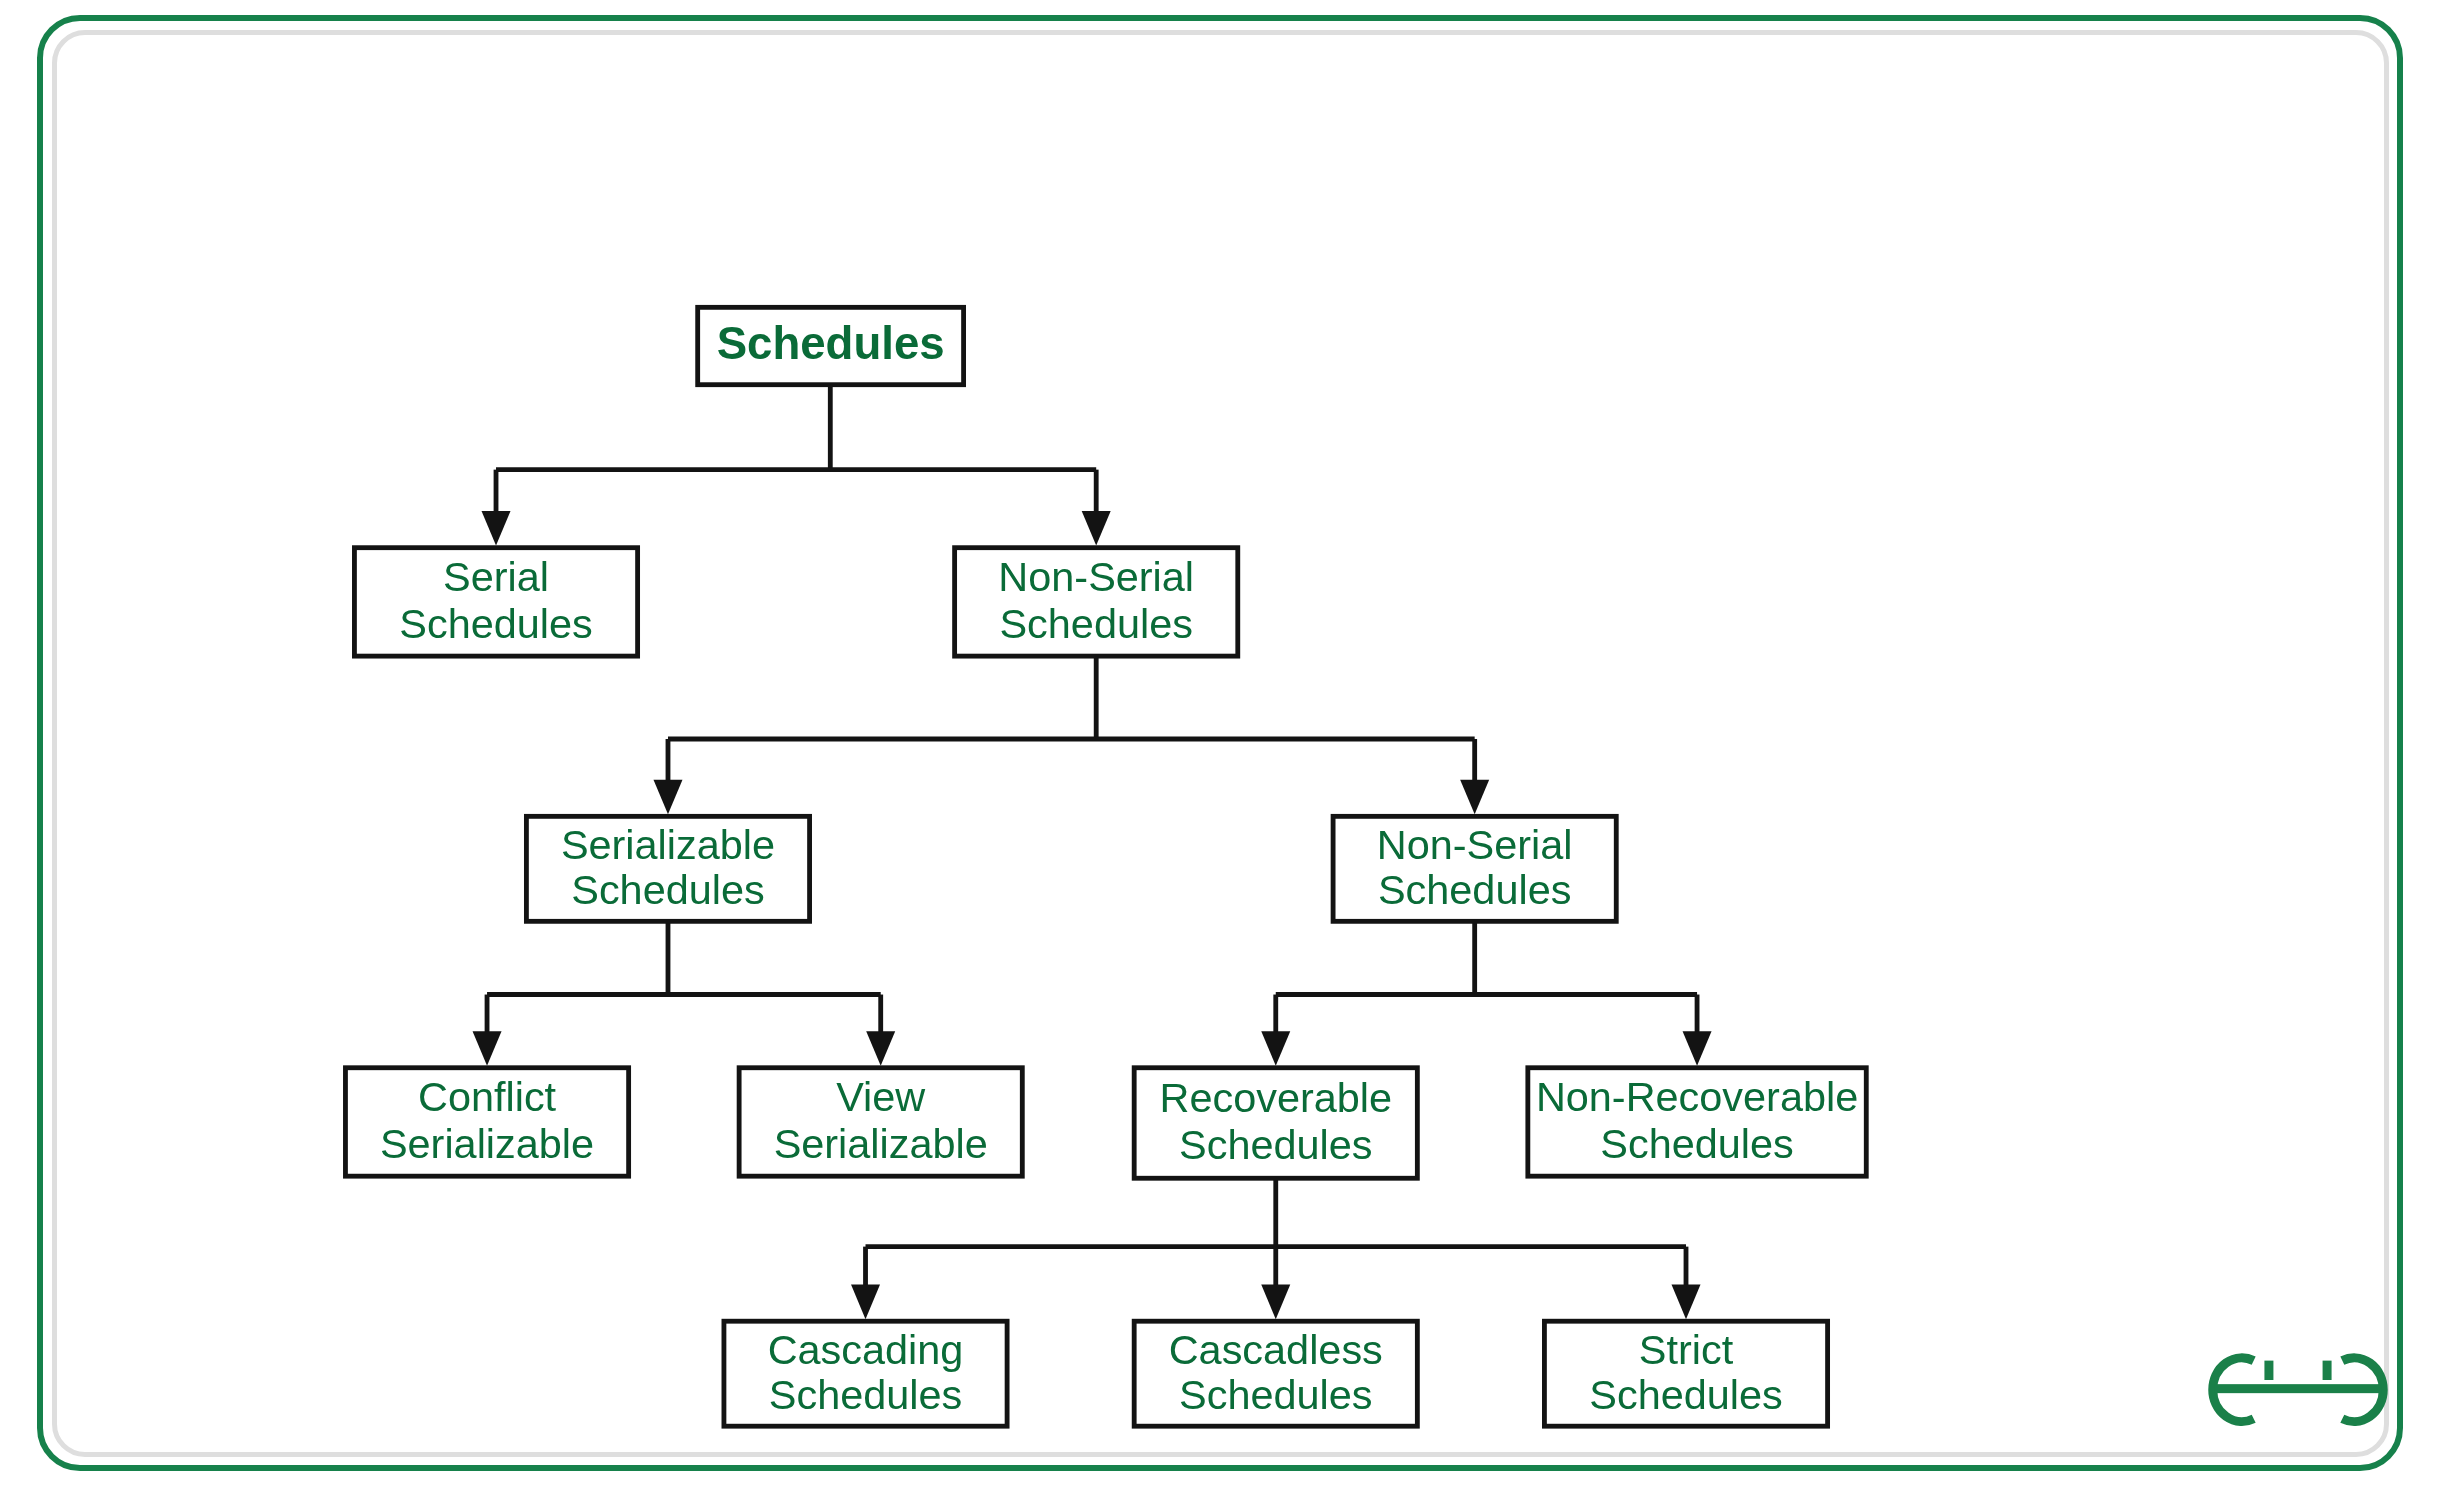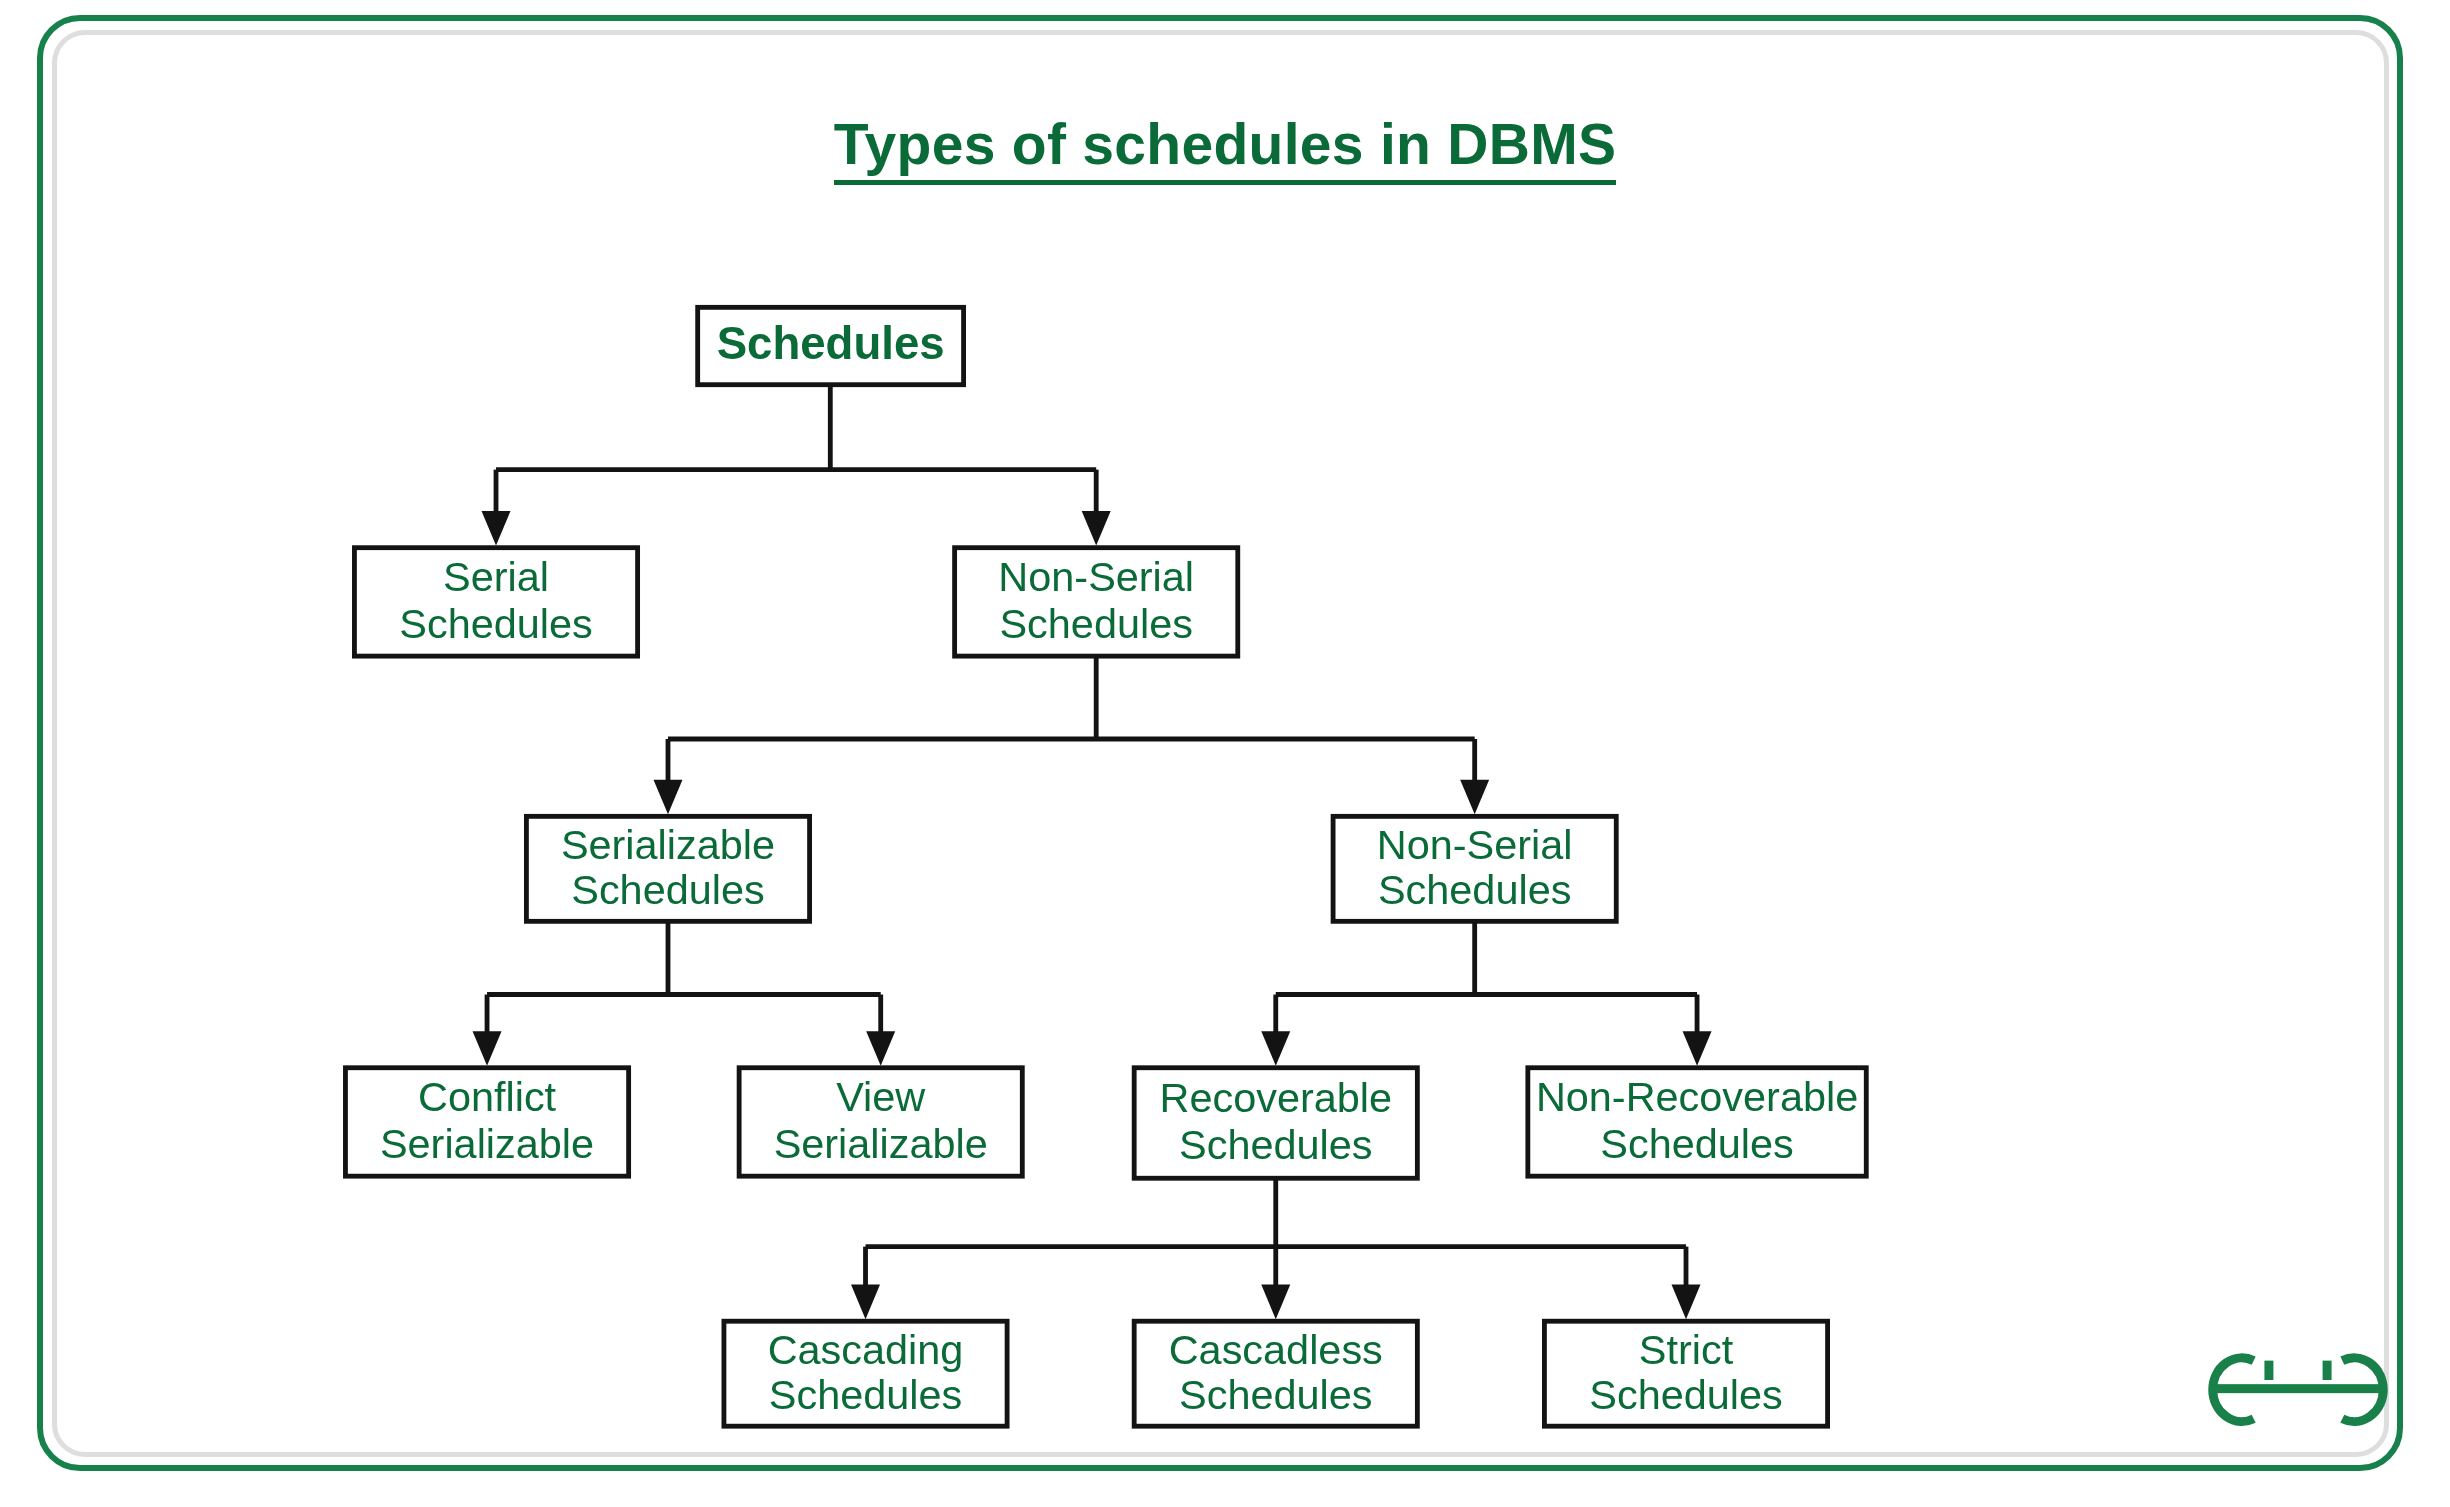--- a/index.html
+++ b/index.html
@@ -100,23 +100,20 @@
   }
 </style>
 </head>
 <body>
 
 <div id="page">
 
   <div id="outer-frame"></div>
   <div id="inner-frame"></div>
 
-  <div id="diagram-title">
-    <span class="title-text">Types of schedules in DBMS</span>
-  </div>
 
   <svg id="tree-svg" viewBox="0 0 3547 2182">
     <g id="edges-layer">
         <g>
           <path class="link-line" d="M 1202 557 L 1202 680"></path>
           <path class="link-line" d="M 718 680 L 1587 680"></path>
           <path class="link-line" d="M 718 680 L 718 746"></path>
           <path class="arrow-head" d="M 697 740 L 739 740 L 718 790 Z"></path>
           <path class="link-line" d="M 1587 680 L 1587 746"></path>
           <path class="arrow-head" d="M 1566 740 L 1608 740 L 1587 790 Z"></path>

